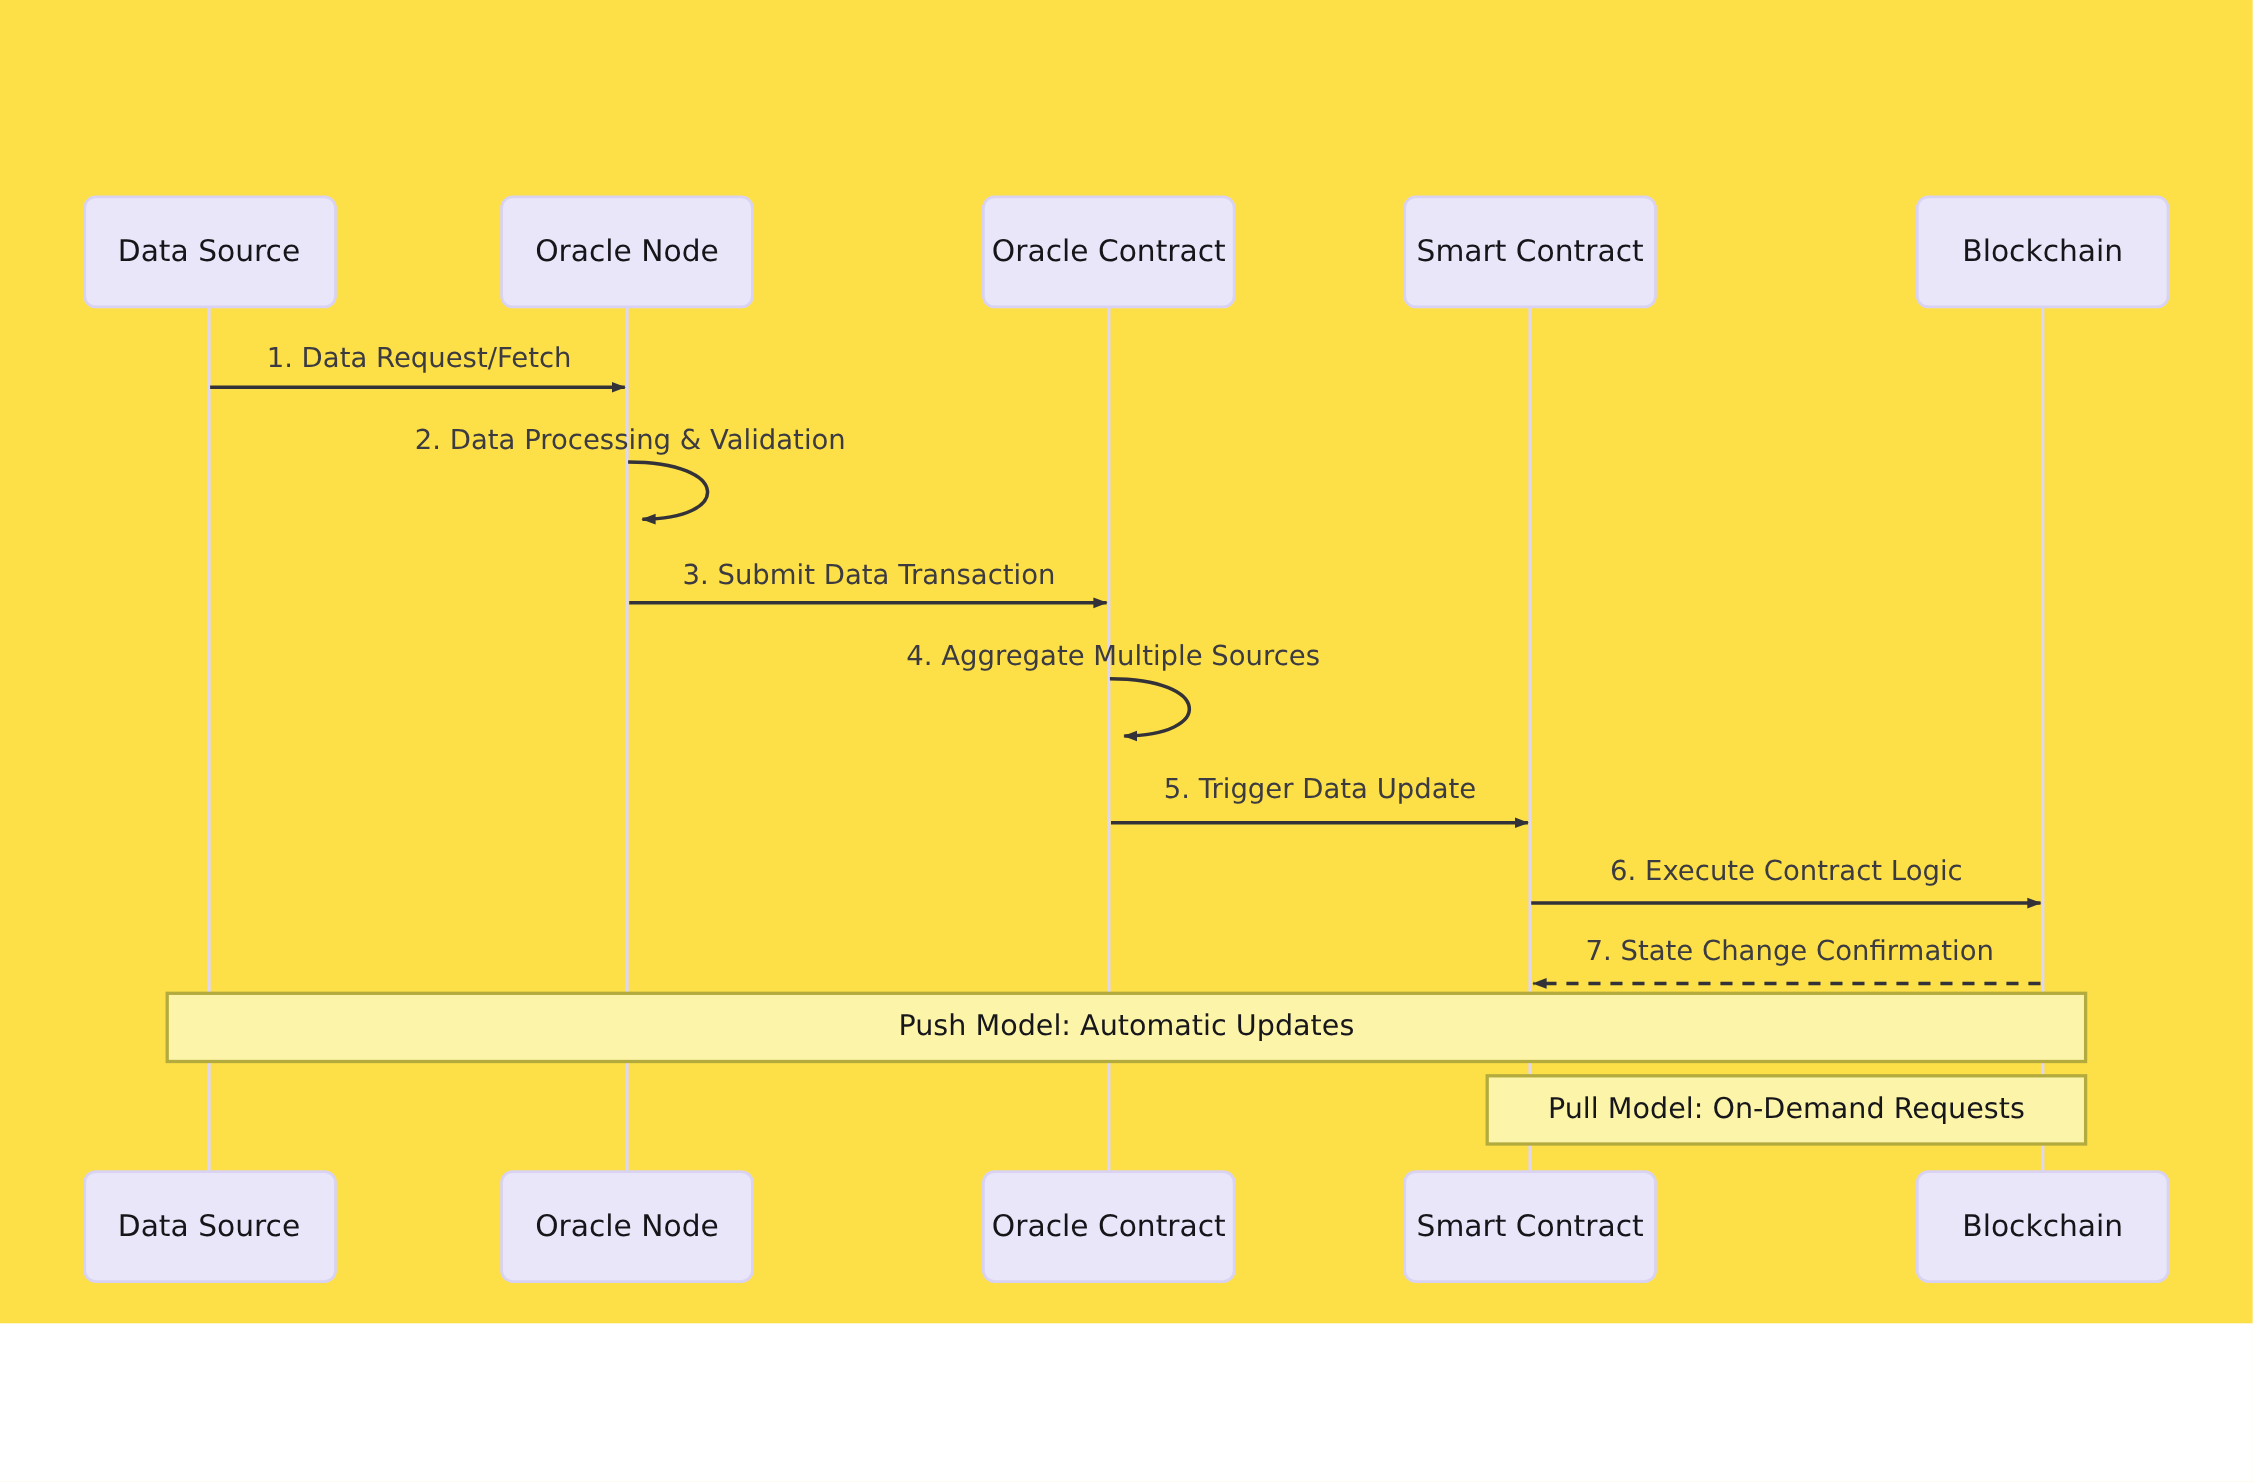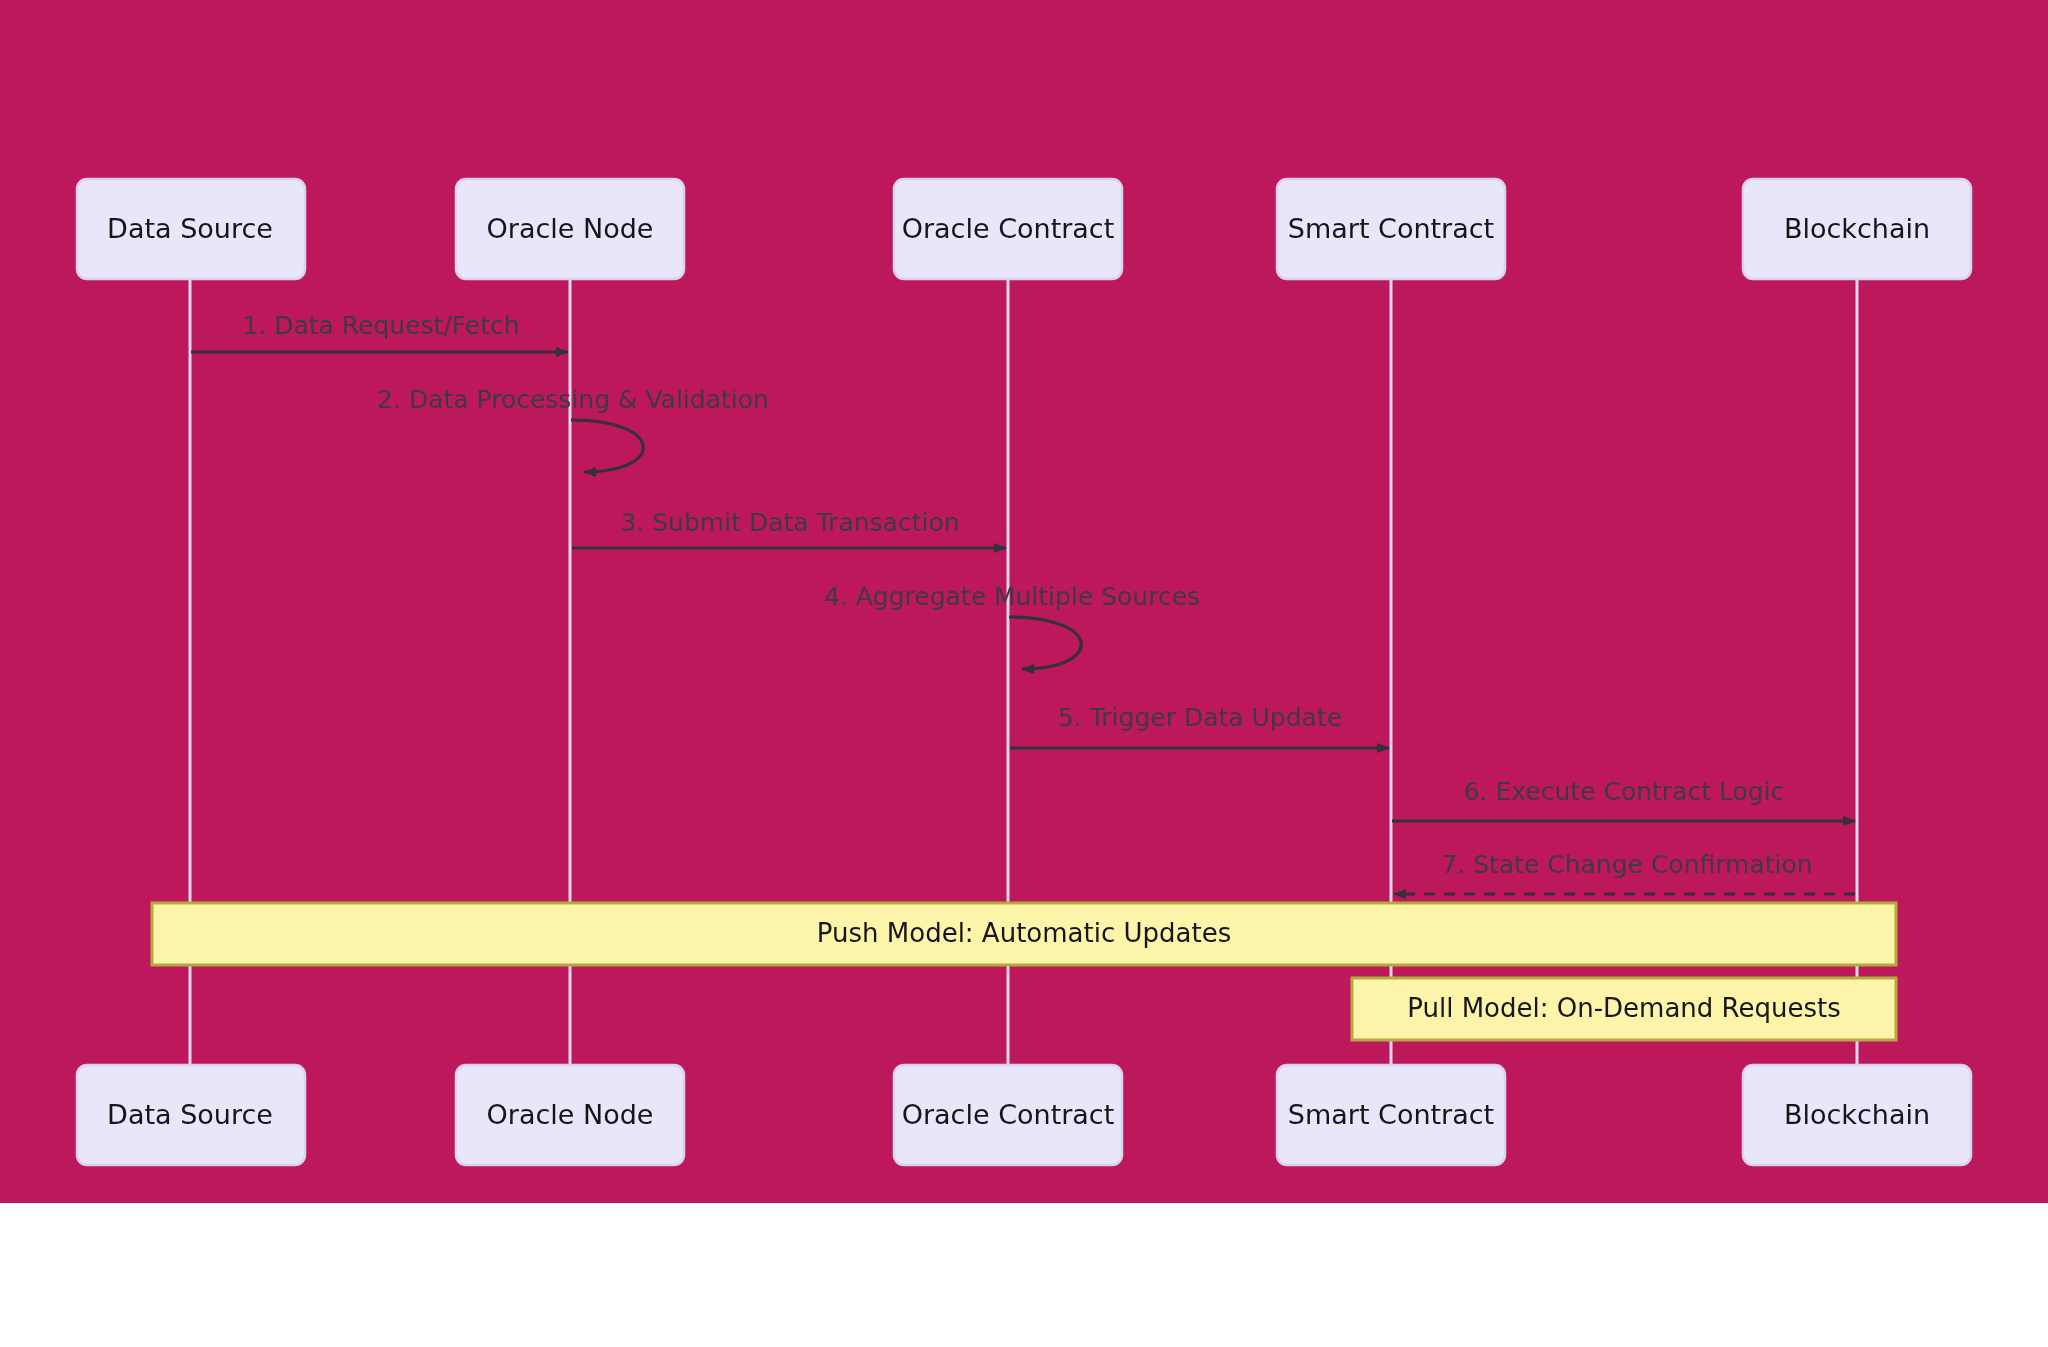--- a/index.html
+++ b/index.html
@@ -10,21 +10,21 @@
   body {
     width: 2048px;
     height: 1347px;
     font-family: "DejaVu Sans", sans-serif;
     overflow: hidden;
   }
   #diagram-root {
     position: relative;
     width: 2048px;
     height: 1203px;
-    background: #be185d;
+    background: #fde047;
   }
   svg.seq {
     display: block;
     width: 2048px;
     height: 1347px;
   }
   .actor-box {
     fill: #e8e6f8;
     stroke: #d9d2f2;
     stroke-width: 2.5;

